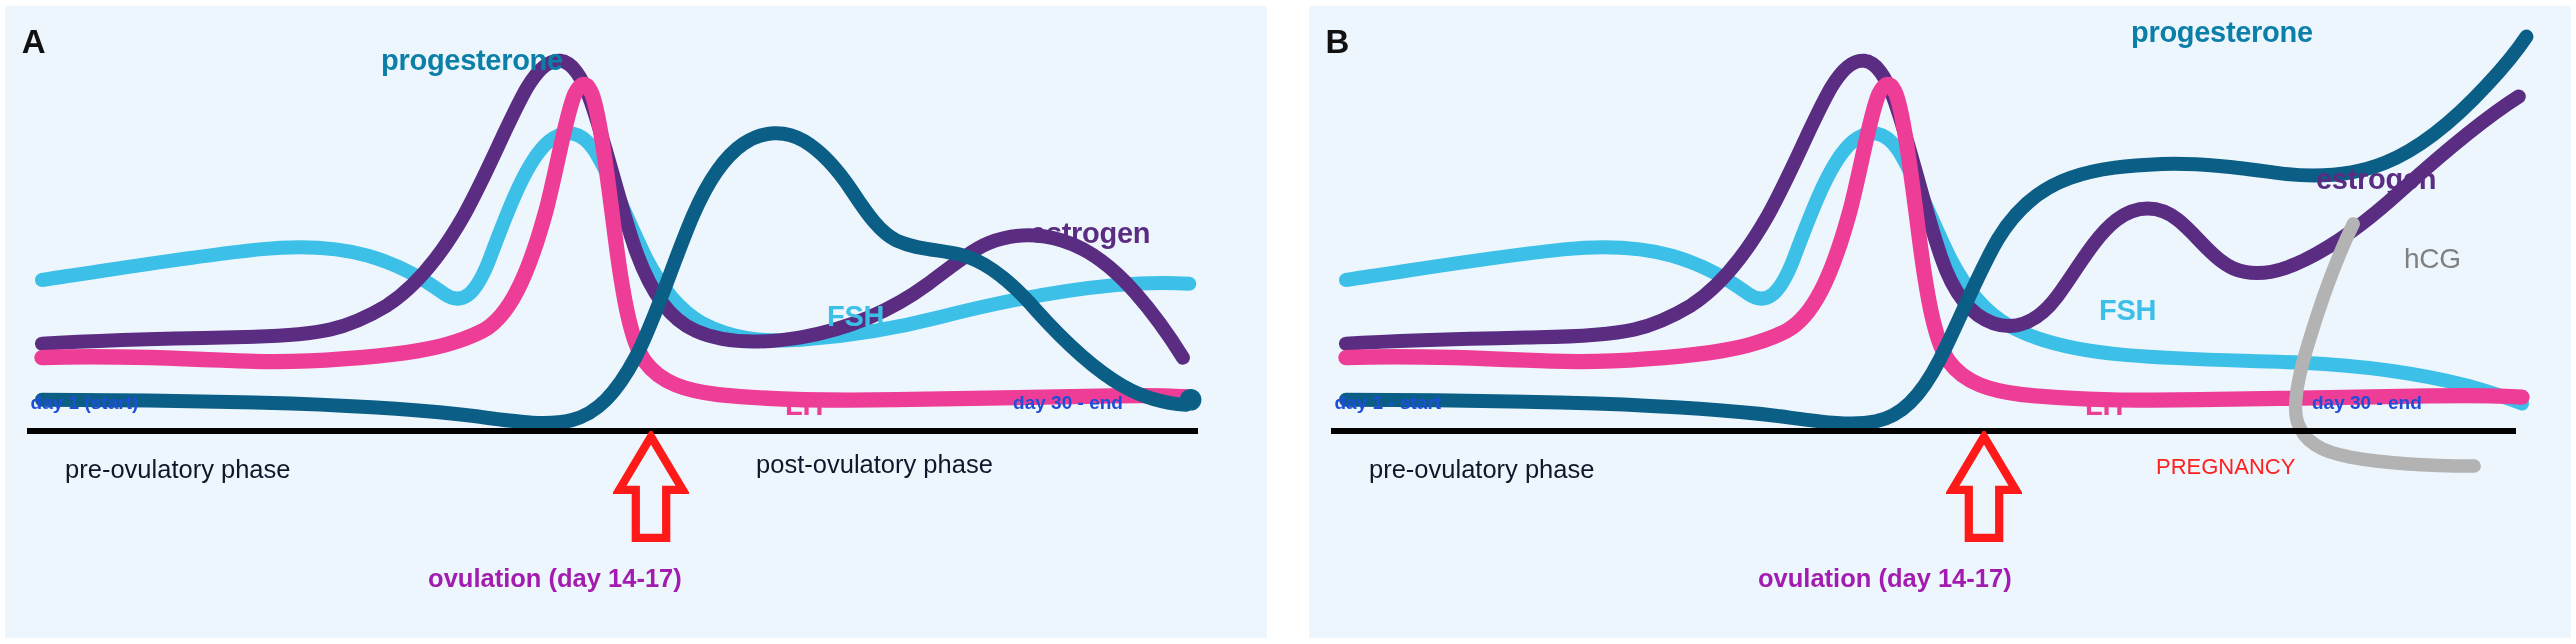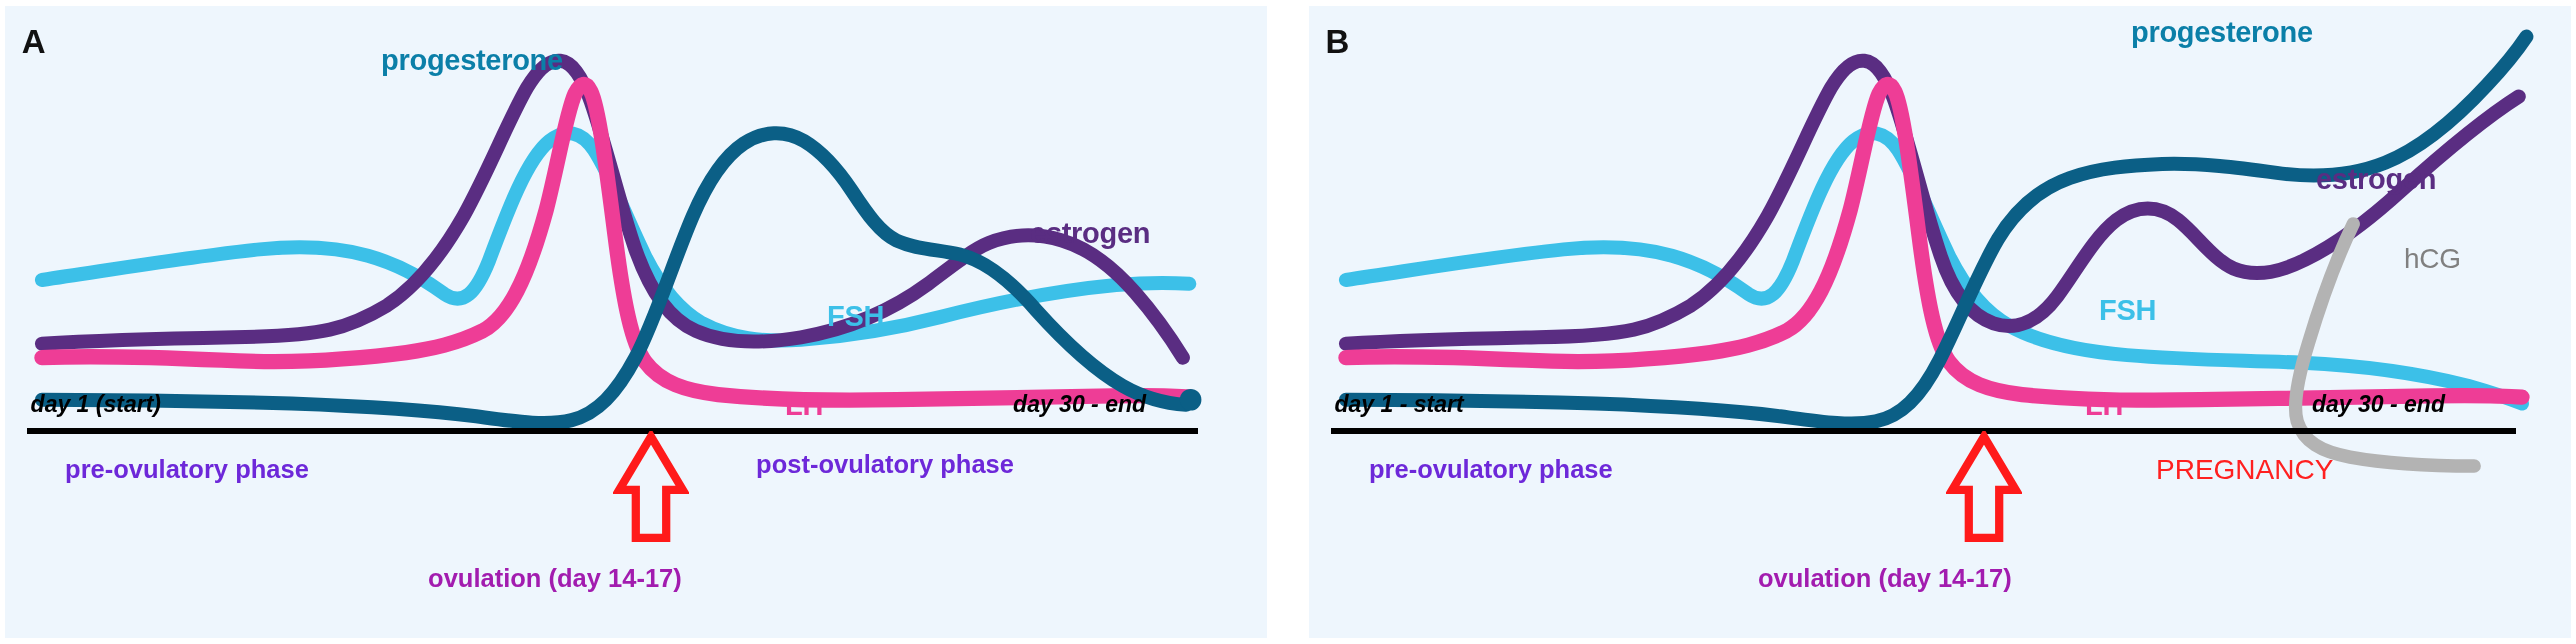--- a/index.html
+++ b/index.html
@@ -10,23 +10,23 @@
   .panel-b{left:1309px;width:1262px;}
   .panel-letter{position:absolute;font-weight:bold;font-size:33px;color:#111;line-height:1;}
   svg.curves{position:absolute;left:0;top:0;width:100%;height:100%;overflow:visible;}
   .lbl{position:absolute;white-space:nowrap;line-height:1;}
   .lbl-hormone{font-weight:bold;font-size:29px;font-family:"Liberation Sans",sans-serif;letter-spacing:-0.3px;}
   .lbl-prog{color:#0b7fa8;}
   .lbl-estro{color:#5a2d82;}
   .lbl-fsh{color:#3cc0e8;}
   .lbl-lh{color:#ee3d96;margin-left:44px;}
   .lbl-hcg{color:#808080;font-weight:normal;font-size:28px;}
-  .lbl-day{font-style:italic;font-weight:bold;font-size:23px;color:#000000;}
-  .lbl-phase{font-weight:bold;font-size:25.5px;color:#6d28d9;}
-  .lbl-preg{font-weight:normal;font-size:28px;color:#ff2020;}
+  .lbl-day{font-weight:bold;font-size:19px;color:#1d4ed8;}
+  .lbl-phase{font-weight:normal;font-size:25.5px;color:#0f172a;}
+  .lbl-preg{font-weight:normal;font-size:22px;color:#ff2020;}
   .lbl-ovul{font-weight:bold;font-size:25.5px;color:#a21caf;}
   .axis{position:absolute;height:5.7px;background:#000;}
   .arrow-up{position:absolute;}
 </style>
 </head>
 <body>
 
 <div class="stage">
 
   <div class="panel panel-a">

